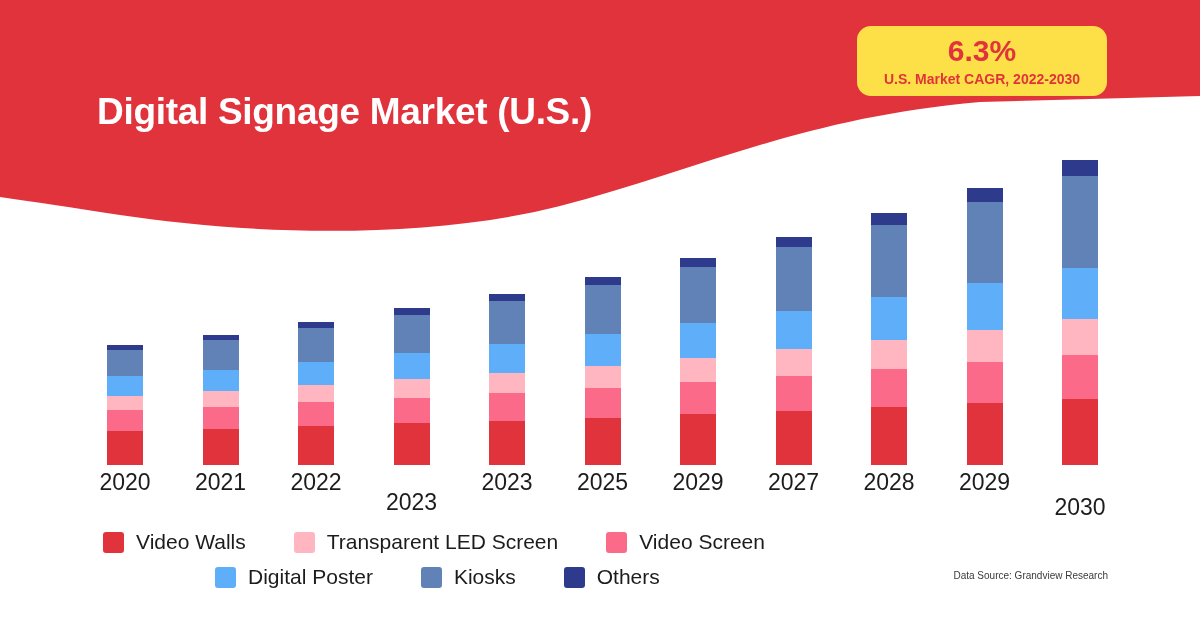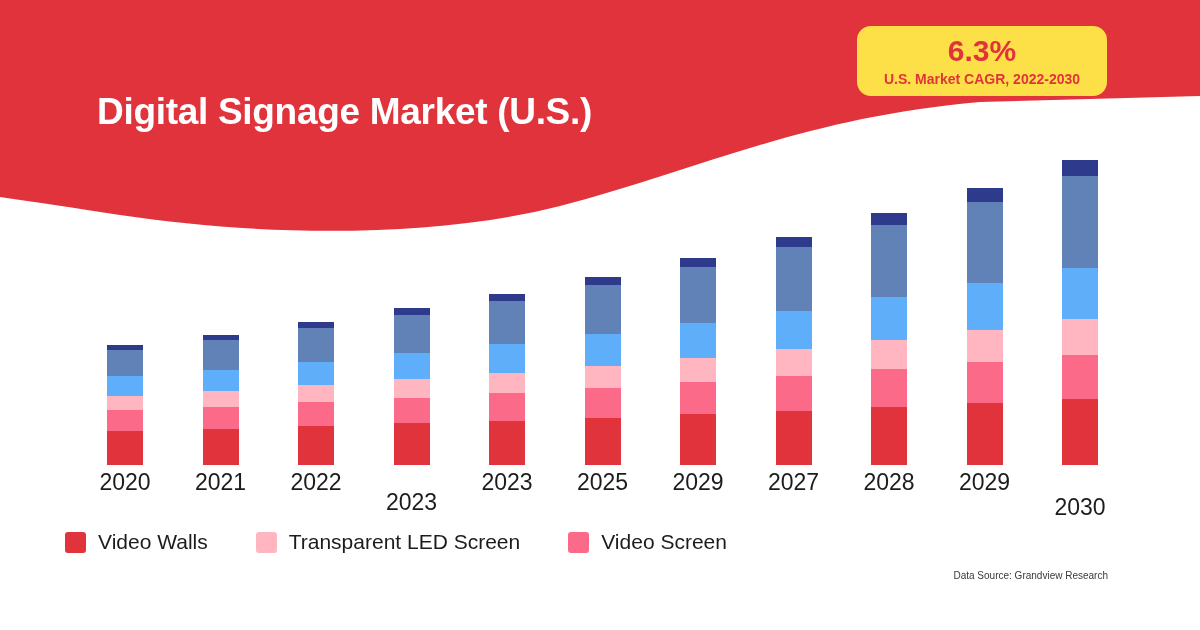--- a/index.html
+++ b/index.html
@@ -51,21 +51,21 @@
   
   #x-axis { position:absolute; left:0; top:469px; width:1200px; height:34px; z-index:3; }
   .x-tick {
     position:absolute; top:0; width:80px; margin-left:-22px;
     text-align:center; font-size:23px; color:#1c1c1c; font-weight:400;
   }
 
   
   #legend { position:absolute; left:0; top:530px; width:1200px; z-index:3; }
   .legend-row { display:flex; align-items:center; }
-  #legend-row-1 { padding-left:65px;text-align:right; }
+  #legend-row-1 { padding-left:103px;text-align:right; }
   #legend-row-2 { padding-left:215px; margin-top:11px; }
   .legend-item { display:flex; align-items:center; margin-right:48px; }
   .legend-swatch { width:21px; height:21px; border-radius:3px; margin-right:12px; flex:none; }
   .legend-label { font-size:21px; color:#1c1c1c; white-space:nowrap; }
 
   #data-source {
     position:absolute; right:92px; top:570px; z-index:3;
     font-size:10px; color:#3a3a3a; white-space:nowrap;
   }
 </style>
@@ -222,15 +222,29 @@
       </div>
       <div class="legend-item">
         <span class="legend-swatch" style="background: rgb(255, 182, 193);"></span>
         <span class="legend-label">Transparent LED Screen</span>
       </div>
       <div class="legend-item">
         <span class="legend-swatch" style="background: rgb(252, 106, 138);"></span>
         <span class="legend-label">Video Screen</span>
       </div>
     </div>
+  <div class="legend-row" id="legend-row-2">
+      <div class="legend-item">
+        <span class="legend-swatch" style="background: rgb(95, 174, 250);"></span>
+        <span class="legend-label">Digital Poster</span>
+      </div>
+      <div class="legend-item">
+        <span class="legend-swatch" style="background: rgb(96, 130, 182);"></span>
+        <span class="legend-label">Kiosks</span>
+      </div>
+      <div class="legend-item">
+        <span class="legend-swatch" style="background: rgb(46, 58, 140);"></span>
+        <span class="legend-label">Others</span>
+      </div>
+    </div>
 </div>
 
 <div id="data-source">Data Source: Grandview Research</div>
 
 </body></html>

